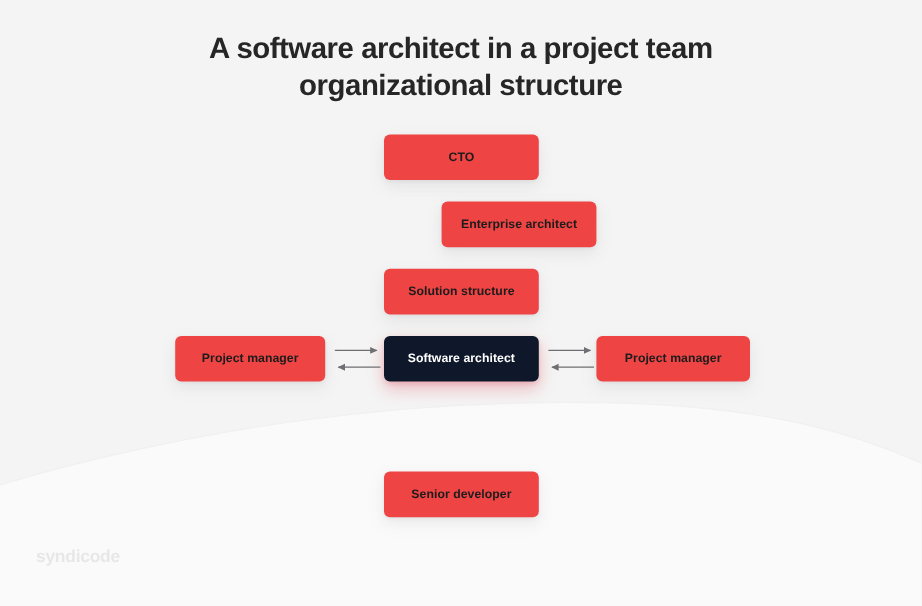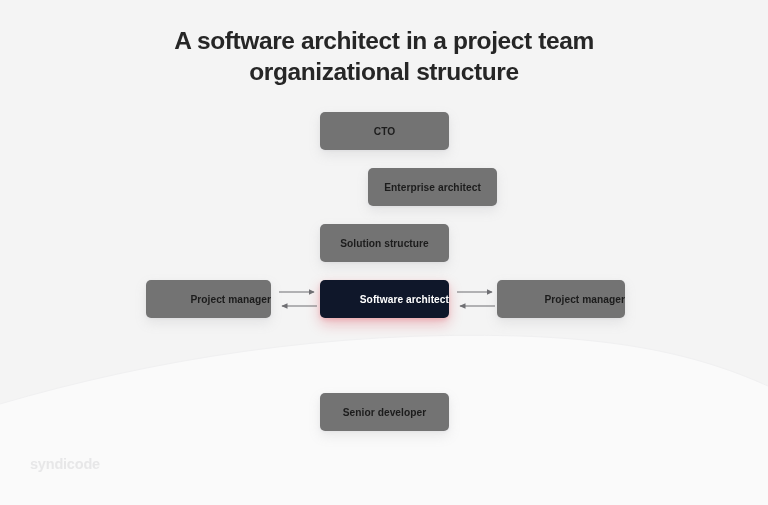--- a/index.html
+++ b/index.html
@@ -48,21 +48,21 @@
   #org-chart {
     position:absolute;
     inset:0;
     z-index:2;
   }
 
   .node {
     position:absolute;
     height:38px;
     border-radius:5px;
-    background:#737373;
+    background:#ef4444;
     box-shadow:0 5px 12px rgba(150,150,155,0.17),
                0 1px 3px rgba(150,150,155,0.10);
     display:flex;
     align-items:center;
     justify-content:center;
     font-size:10.2px;
     font-weight:bold;
     letter-spacing:0.05px;
     color:#1c1c1c;
     white-space:nowrap;
@@ -80,21 +80,21 @@
                0 2px 4px rgba(214,24,43,0.14);
   }
 
   .node.side-left  { left:146px; width:125px; }
   .node.side-right { left:497px; width:128px; }
 
   
   .row-0 { top:112px; }
   .row-1 { top:168px;margin-left:48px; }
   .row-2 { top:224px; }
-  .row-3 { top:280px;justify-content:flex-end; }
+  .row-3 { top:280px; }
   .row-4 { top:337px; }
   .row-5 { top:393px; }
 
   
   .connector {
     position:absolute;
     top:283px;
     width:42px;
     height:32px;
     z-index:2;

